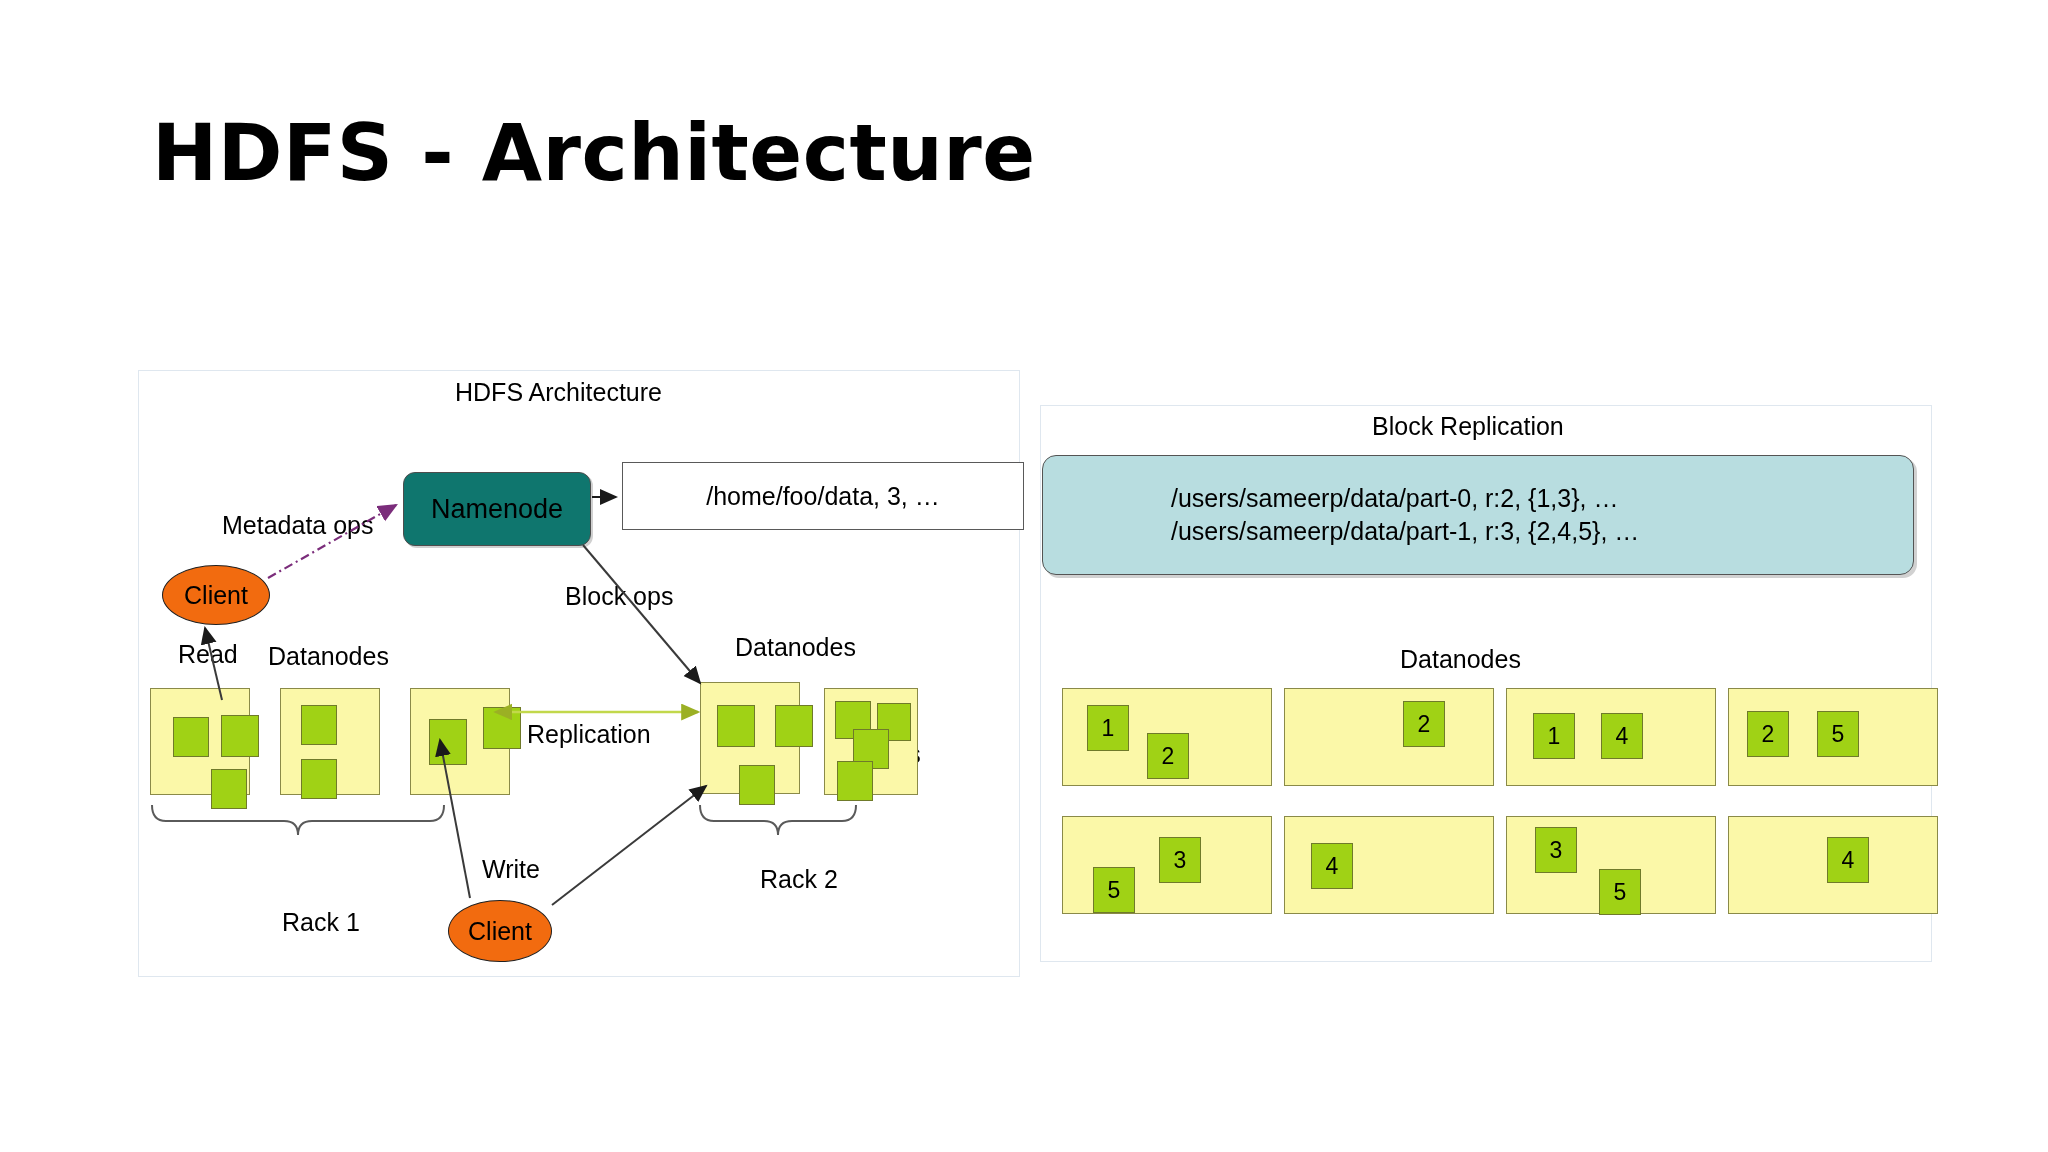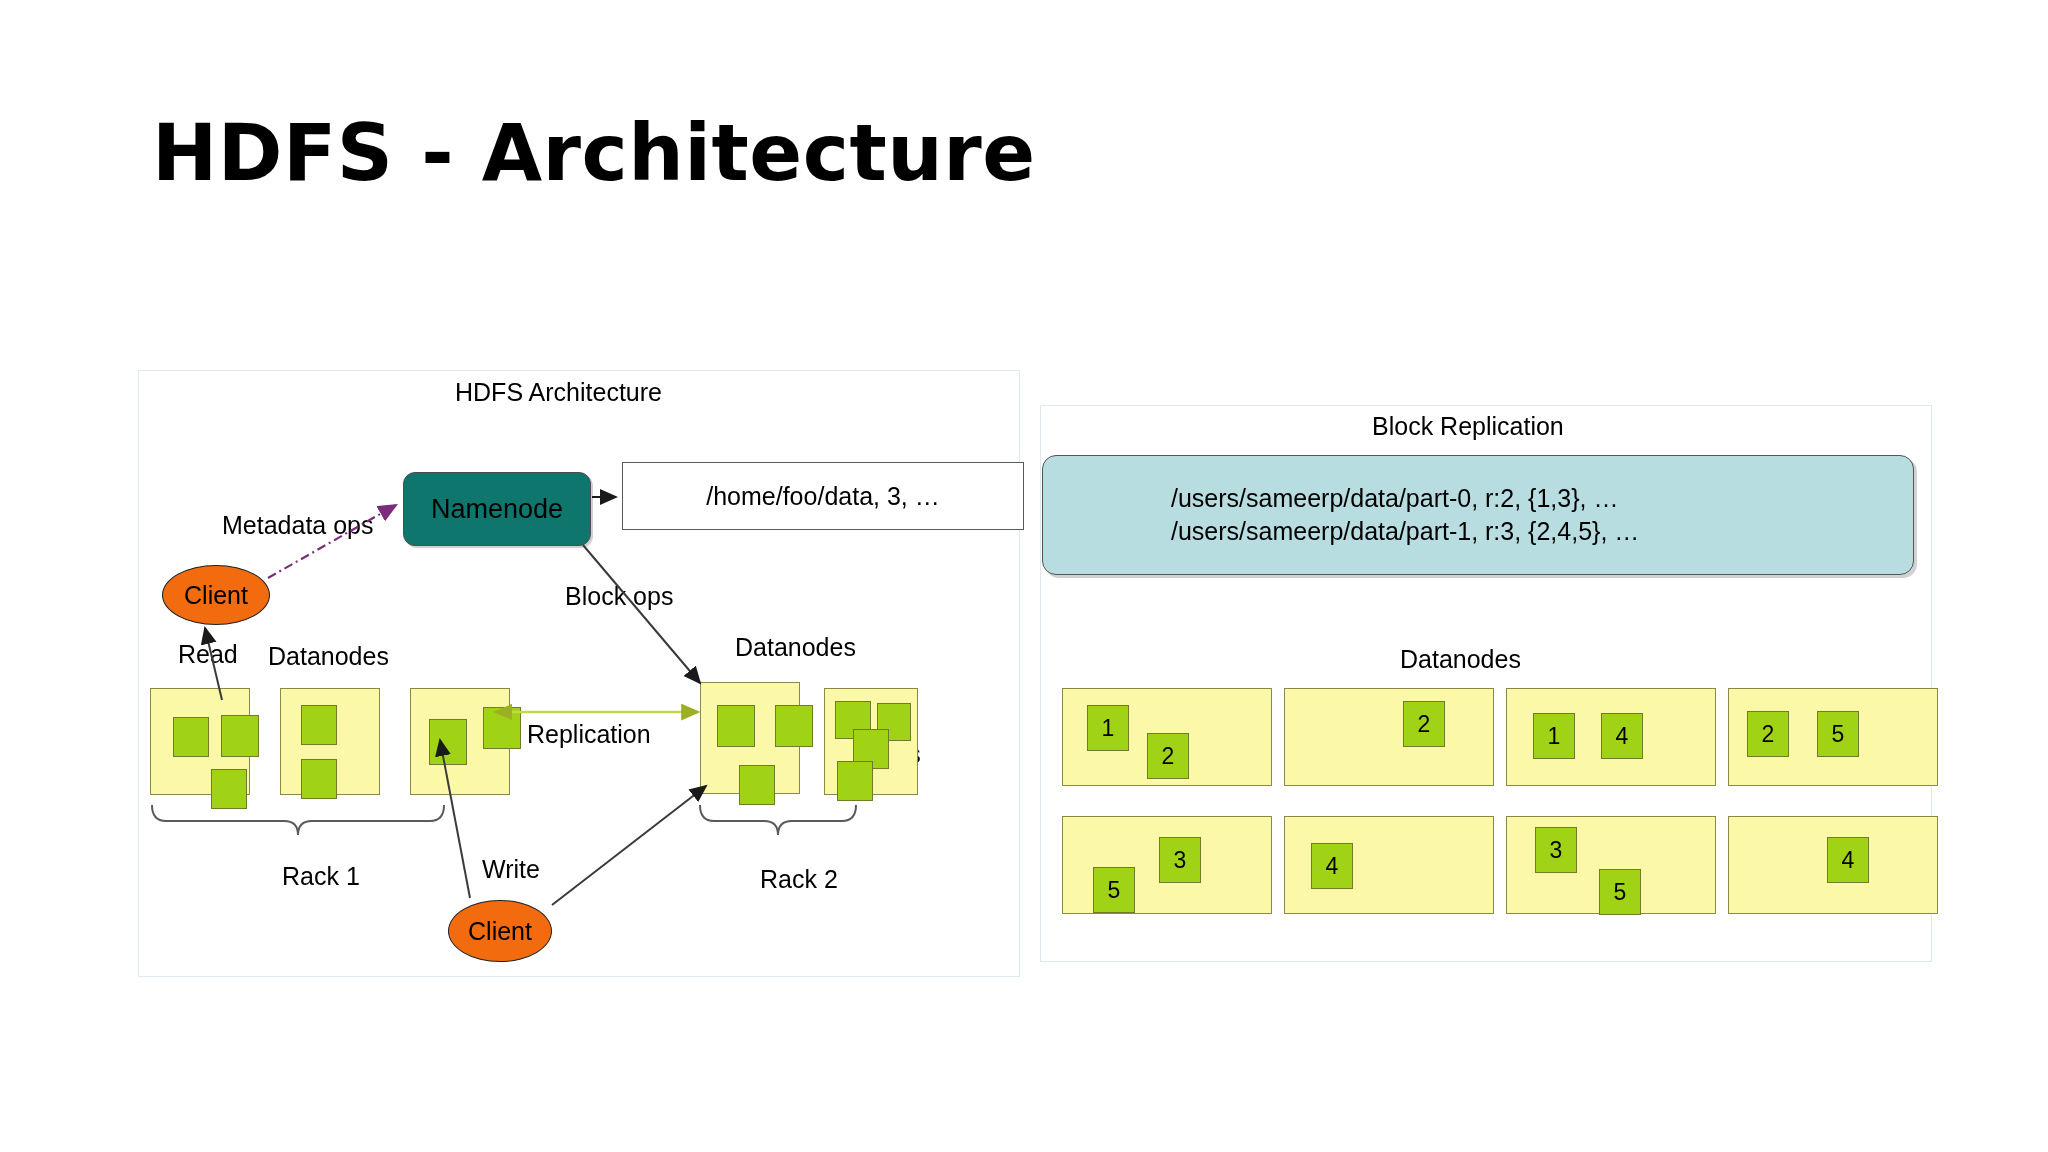--- a/index.html
+++ b/index.html
@@ -189,21 +189,21 @@
 </div>
 
 <div class="dtext" style="left:222px; top:511px;">Metadata ops</div>
 <div class="dtext" style="left:565px; top:582px;">Block ops</div>
 <div class="dtext" style="left:527px; top:720px;">Replication</div>
 <div class="dtext" style="left:178px; top:640px;">Read</div>
 <div class="dtext" style="left:482px; top:855px;">Write</div>
 <div class="dtext" style="left:847px; top:740px;">Blocks</div>
 <div class="dtext" style="left:268px; top:642px;">Datanodes</div>
 <div class="dtext" style="left:735px; top:633px;">Datanodes</div>
-<div class="dtext" style="left:282px; top:862px;">Rack 1</div>
+<div class="dtext" style="left:282px; top:908px;">Rack 1</div>
 <div class="dtext" style="left:760px; top:865px;">Rack 2</div>
 
 <div class="datanode" id="r1-dn-0" style="left:150px; top:688px; width:98px; height:105px;">
     <div class="block" style="left: 22px; top: 28px; width: 34px; height: 38px;"></div>
     <div class="block" style="left: 70px; top: 26px; width: 36px; height: 40px;"></div>
     <div class="block" style="left: 60px; top: 80px; width: 34px; height: 38px;"></div>
   </div>
 <div class="datanode" id="r1-dn-1" style="left:280px; top:688px; width:98px; height:105px;">
     <div class="block" style="left: 20px; top: 16px; width: 34px; height: 38px;"></div>
     <div class="block" style="left: 20px; top: 70px; width: 34px; height: 38px;"></div>

